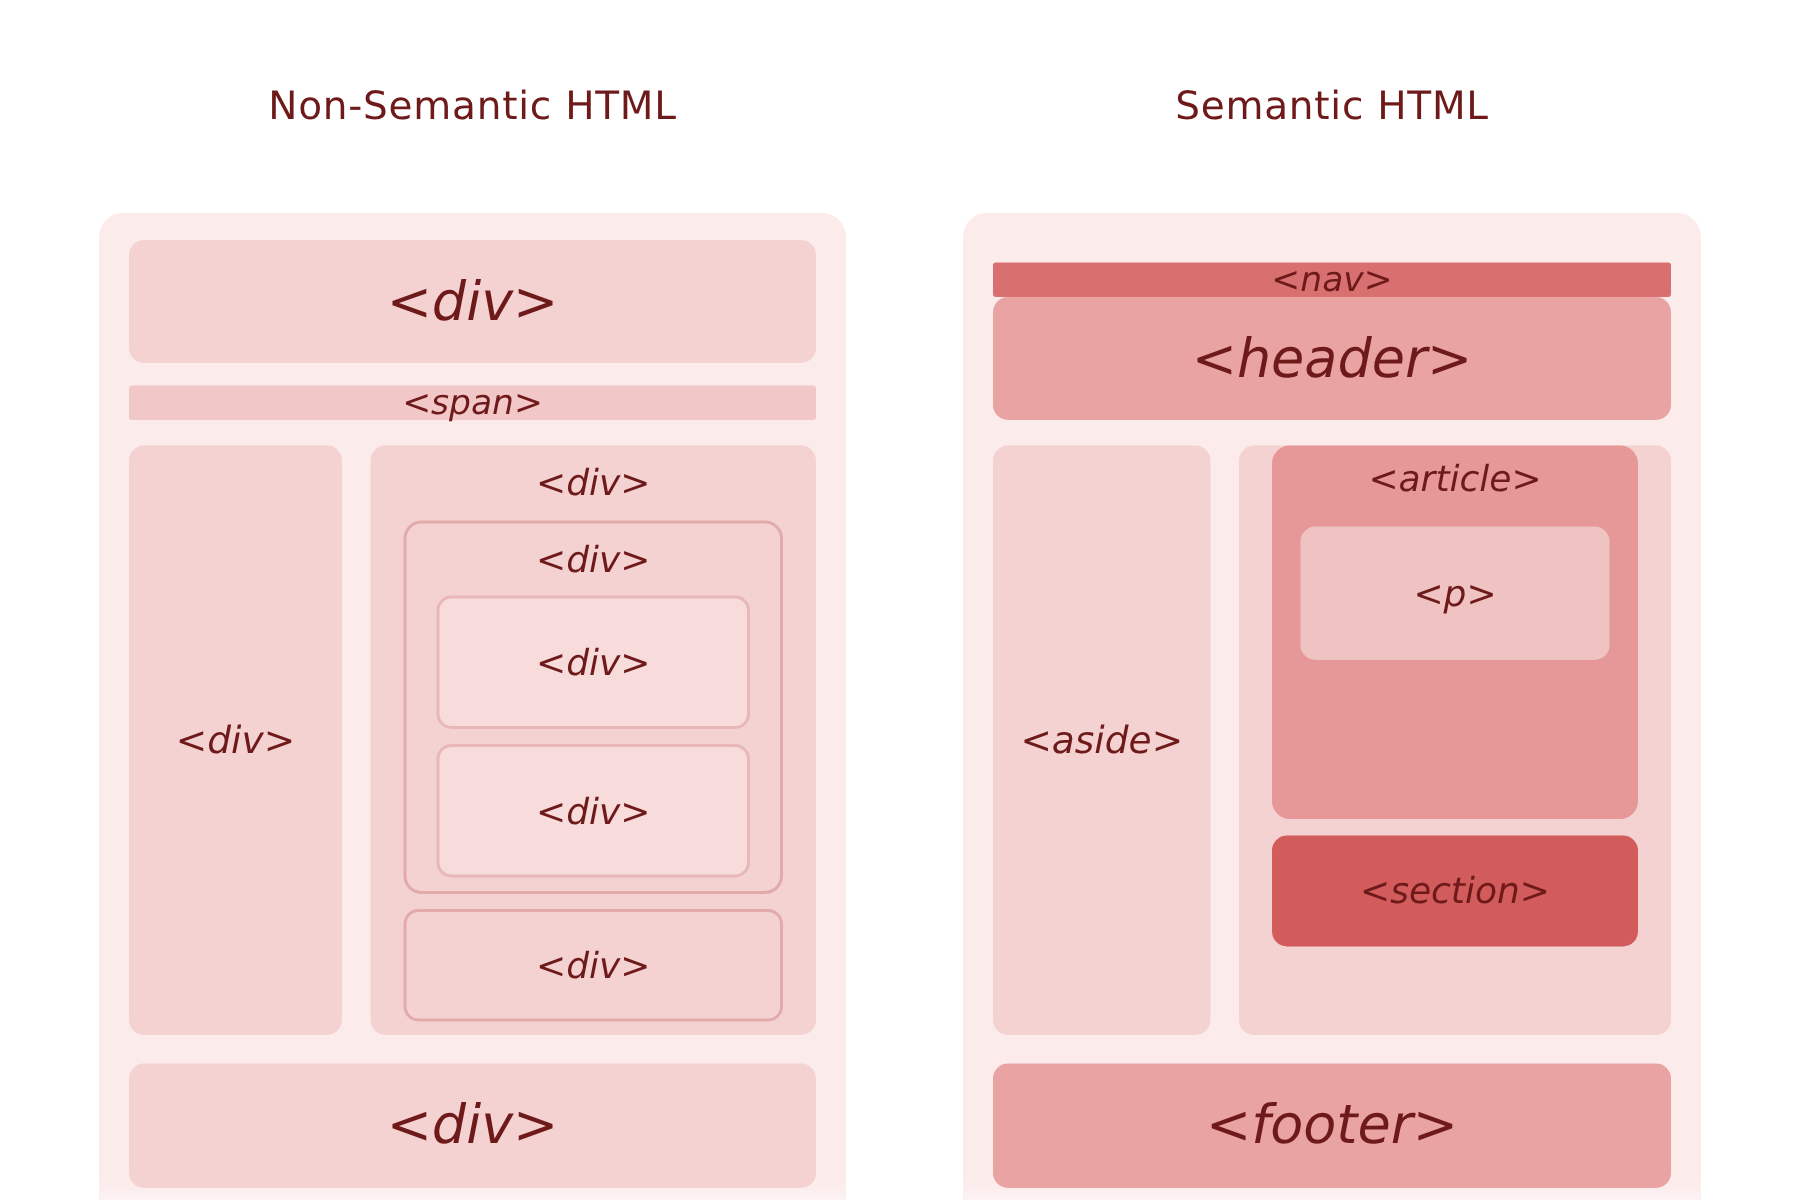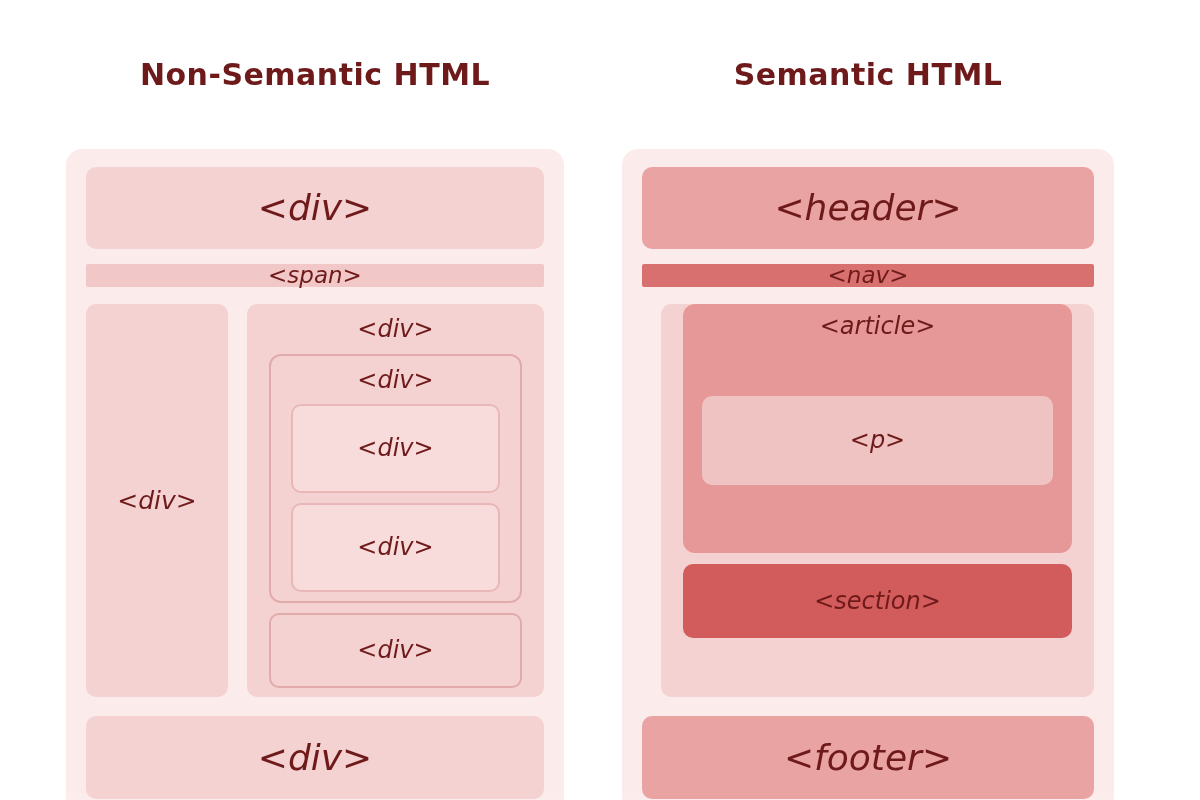--- a/index.html
+++ b/index.html
@@ -16,29 +16,29 @@
     width: 1200px;
     height: 800px;
   }
   .panel {
     position: absolute;
     top: 0;
     height: 800px;
     display: block;
   }
   .panel-left  { left: 66px;  width: 498px; }
-  .panel-right { left: 622px; width: 492px; }
+  .panel-right { left: 642px; width: 492px; }
 
   .panel-title {
     height: 99px;
     display: flex;
     align-items: center;
     justify-content: center;
-    font-size: 30px;
-    font-weight: bold;
+    font-size: 26px;
+    font-weight: normal;
     letter-spacing: 0.5px;
     color: var(--c-text, #6f1a1a);
     text-align: right;
   }
 
   .frame {
     position: relative;
     height: 676px;
     box-sizing: border-box;
     border-radius: 16px;
@@ -113,21 +113,21 @@
   }
   .nested {
     height: 249px;
     box-sizing: border-box;
     border-radius: 12px;
     display: flex;
     flex-direction: column;
     padding: 0 20px;
   }
   .panel-left  .nested { border: 2px solid var(--c-nested-border, #e2abab); }
-  .panel-right .nested { background: var(--c-article, #e69898); padding: 0 19px; gap: 38px; }
+  .panel-right .nested { background: var(--c-article, #e69898); padding: 0 19px; }
 
   .nested-label {
     height: 48px;
     font-size: 24px;
   }
   .panel-right .nested-label { height: 44px; }
 
   .inner-box {
     height: 89px;
     box-sizing: border-box;
@@ -183,23 +183,24 @@
           <div class="tagbox standalone">&lt;div&gt;</div>
         </div>
       </div>
       <div class="tagbox bar-bottom">&lt;div&gt;</div>
     </div>
   </section>
 
   <section class="panel panel-right">
     <h2 class="panel-title">Semantic HTML</h2>
     <div class="frame">
+      <div class="tagbox bar-thin">&lt;nav&gt;</div>
       <div class="tagbox bar-top">&lt;header&gt;</div>
-      <div class="tagbox bar-thin">&lt;nav&gt;</div>
       <div class="row">
+        <div class="tagbox side">&lt;aside&gt;</div>
         <div class="content">
           <div class="nested">
             <div class="tagbox nested-label">&lt;article&gt;</div>
             <div class="tagbox inner-box inner-2 inner-gap">&lt;p&gt;</div>
           </div>
           <div class="tagbox standalone">&lt;section&gt;</div>
         </div>
       </div>
       <div class="tagbox bar-bottom">&lt;footer&gt;</div>
     </div>

